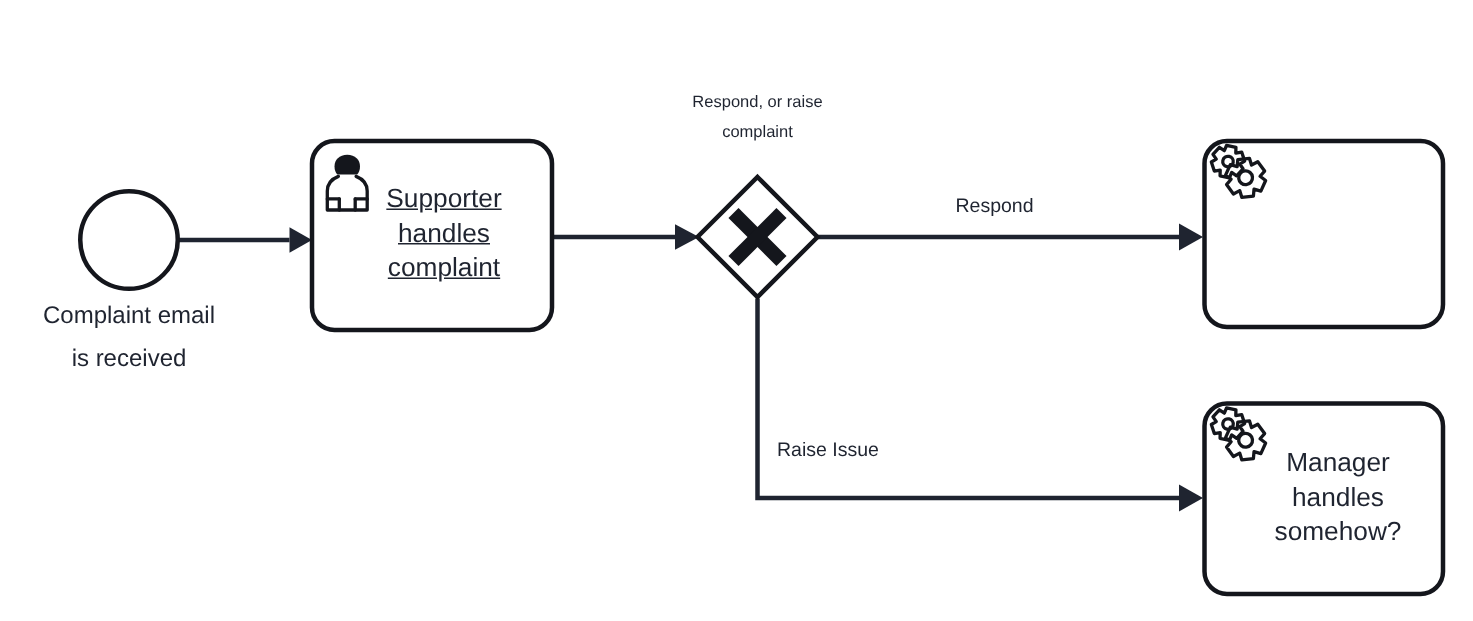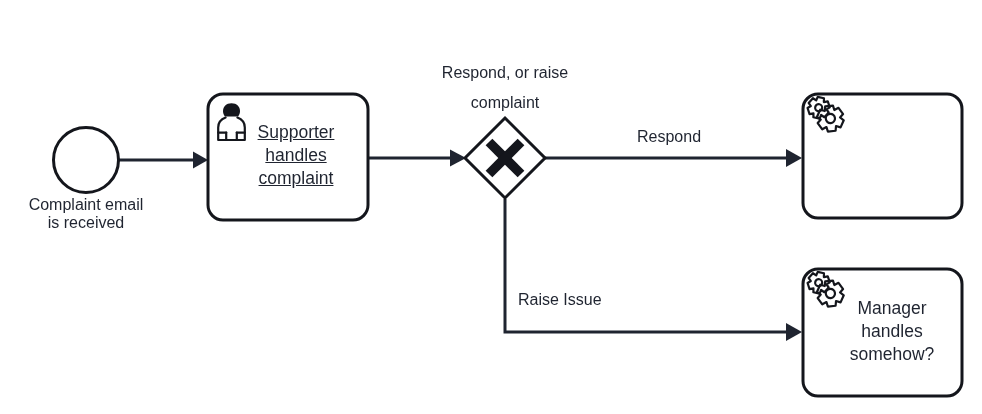--- a/index.html
+++ b/index.html
@@ -68,28 +68,28 @@
     text-align: center;
     white-space: pre-line;
     pointer-events: none;
   }
   .task-label {
     font-size: 17.5px;
     line-height: 23px;
   }
   .event-label {
     font-size: 16px;
-    line-height: 18px;
+    line-height: 29px;
   }
   .gw-label {
-    font-size: 16px;
-    line-height: 30px;
+    font-size: 11px;
+    line-height: 20px;
   }
   .edge-label {
-    font-size: 16px;
+    font-size: 13px;
     line-height: 20px;
     text-align: left;
   }
 </style>
 </head>
 <body>
 
 <div id="canvas">
 
   <svg id="diagram-svg" viewBox="0 0 982 414" xmlns="http://www.w3.org/2000/svg">

